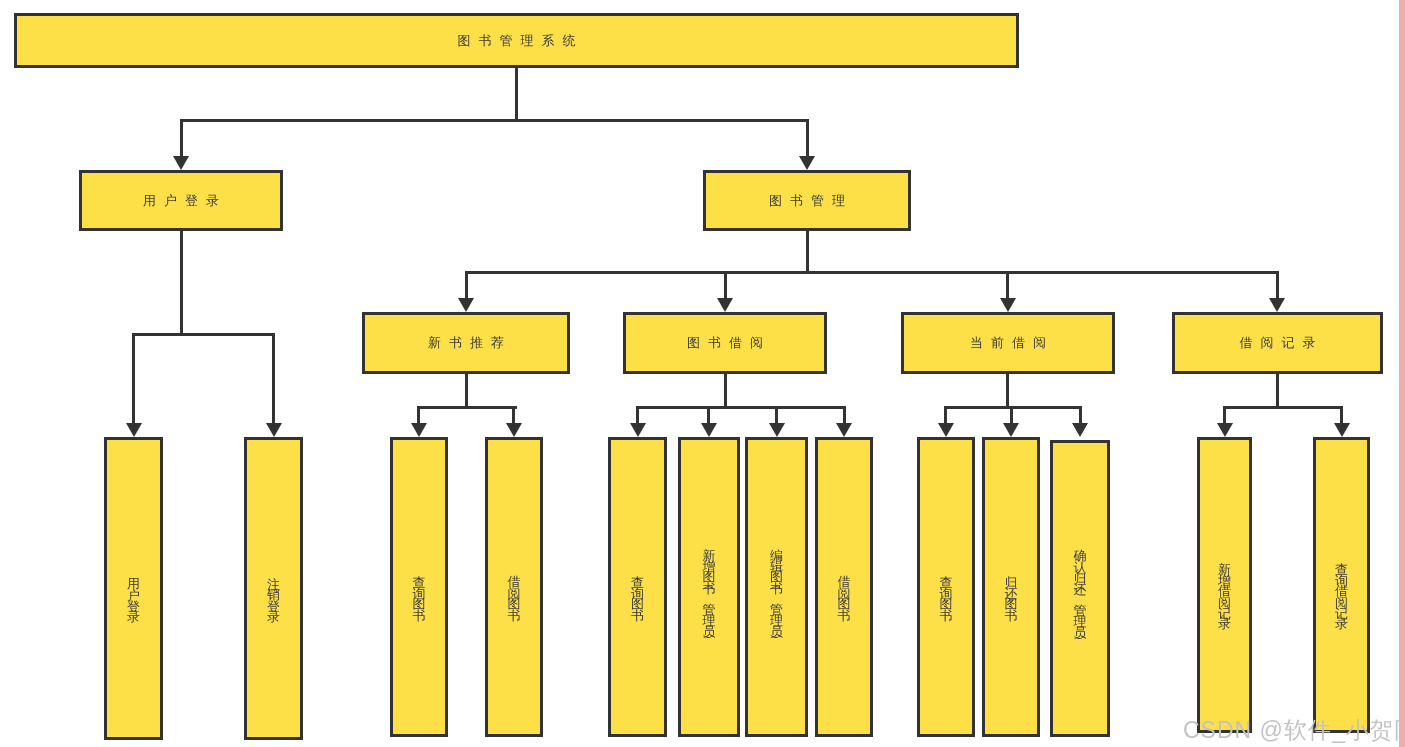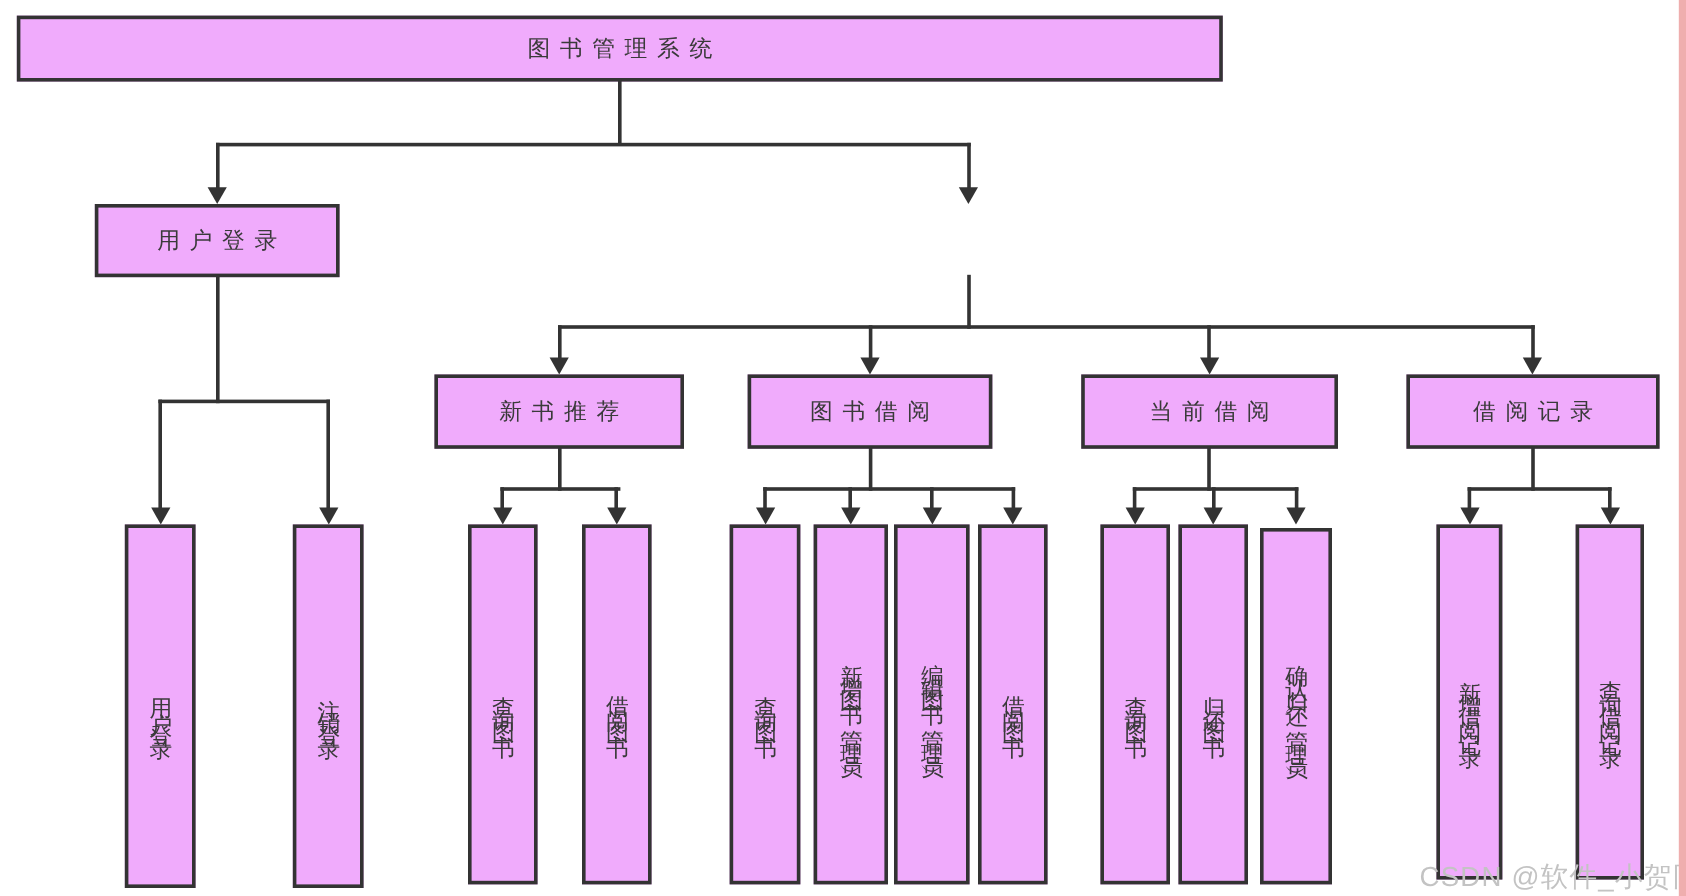--- a/index.html
+++ b/index.html
@@ -7,26 +7,26 @@
     position:relative;
     width:1405px;height:747px;
     background:#ffffff;
     overflow:hidden;
     font-family:"Liberation Sans", sans-serif;
   }
   .box{
     position:absolute;
     box-sizing:border-box;
     border:3px solid #333333;
-    background:#f0abfc;
+    background:#fde047;
     display:flex;
     align-items:center;
     justify-content:center;
     color:#3a3a3a;
-    font-size:19px;
+    font-size:13px;
   }
   .hlabel{
     letter-spacing:8px;
     text-indent:8px;
     white-space:nowrap;
   }
   .vlabel{
     writing-mode:vertical-rl;
     letter-spacing:11px;
     line-height:1;
@@ -65,20 +65,23 @@
 
   <div class="line" style="left:515px;top:66px;width:3px;height:55px;"></div>
   <div class="line" style="left:180px;top:119px;width:629px;height:3px;"></div>
   <div class="line" style="left:180px;top:119px;width:3px;height:39px;"></div>
   <div class="arrow" style="left:173px;top:156px;"></div>
   <div class="line" style="left:806px;top:119px;width:3px;height:39px;"></div>
   <div class="arrow" style="left:799px;top:156px;"></div>
 
   <div class="box" style="left:79px;top:170px;width:204px;height:61px;">
     <span class="hlabel">用户登录</span>
+  </div>
+  <div class="box" style="left:703px;top:170px;width:208px;height:61px;">
+    <span class="hlabel">图书管理</span>
   </div>
 
   <div class="line" style="left:180px;top:229px;width:3px;height:107px;"></div>
   <div class="line" style="left:132px;top:333px;width:143px;height:3px;"></div>
   <div class="line" style="left:132px;top:333px;width:3px;height:91px;"></div>
   <div class="arrow" style="left:126px;top:423px;"></div>
   <div class="line" style="left:272px;top:333px;width:3px;height:91px;"></div>
   <div class="arrow" style="left:266px;top:423px;"></div>
 
   <div class="line" style="left:806px;top:229px;width:3px;height:45px;"></div>

